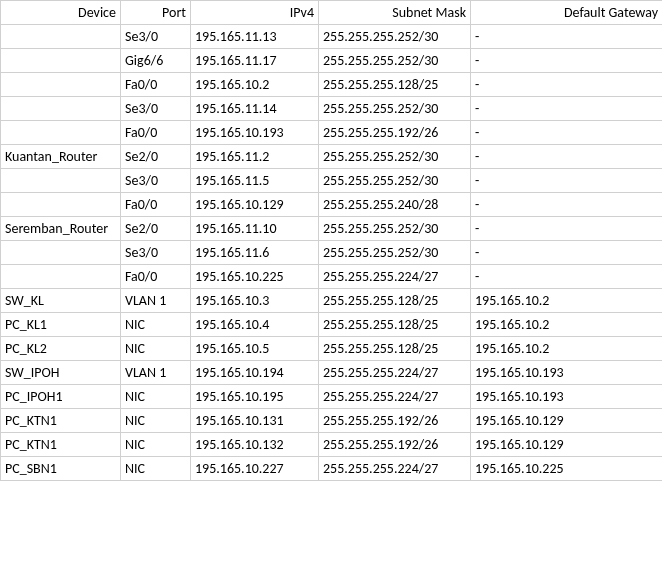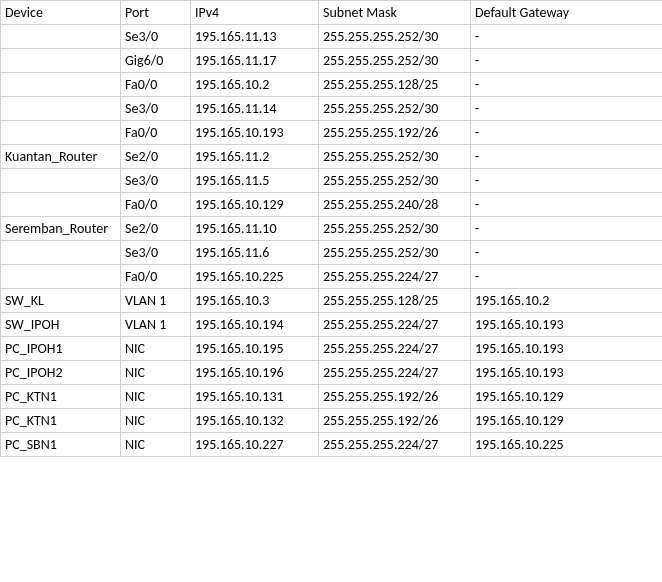--- a/index.html
+++ b/index.html
@@ -19,20 +19,21 @@
     border: 1px solid #d0d0d0;
     padding: 3px 4px;
     text-align: left;
     font-weight: normal;
     height: 22px;
     overflow: hidden;
     white-space: nowrap;
   }
   thead th {
     font-weight: normal;
+    text-align: right;
   }
   col.c-device { width: 120px; }
   col.c-port { width: 70px; }
   col.c-ip { width: 128px; }
   col.c-mask { width: 152px; }
   col.c-gw { width: 192px; }
 </style>
 </head>
 <body>
 
@@ -56,21 +57,21 @@
   <tbody>
       <tr>
         <td></td>
         <td>Se3/0</td>
         <td>195.165.11.13</td>
         <td>255.255.255.252/30</td>
         <td>-</td>
       </tr>
       <tr>
         <td></td>
-        <td>Gig6/0</td>
+        <td>Gig6/6</td>
         <td>195.165.11.17</td>
         <td>255.255.255.252/30</td>
         <td>-</td>
       </tr>
       <tr>
         <td></td>
         <td>Fa0/0</td>
         <td>195.165.10.2</td>
         <td>255.255.255.128/25</td>
         <td>-</td>
@@ -132,37 +133,44 @@
         <td>-</td>
       </tr>
       <tr>
         <td>SW_KL</td>
         <td>VLAN 1</td>
         <td>195.165.10.3</td>
         <td>255.255.255.128/25</td>
         <td>195.165.10.2</td>
       </tr>
       <tr>
+        <td>PC_KL1</td>
+        <td>NIC</td>
+        <td>195.165.10.4</td>
+        <td>255.255.255.128/25</td>
+        <td>195.165.10.2</td>
+      </tr>
+      <tr>
+        <td>PC_KL2</td>
+        <td>NIC</td>
+        <td>195.165.10.5</td>
+        <td>255.255.255.128/25</td>
+        <td>195.165.10.2</td>
+      </tr>
+      <tr>
         <td>SW_IPOH</td>
         <td>VLAN 1</td>
         <td>195.165.10.194</td>
         <td>255.255.255.224/27</td>
         <td>195.165.10.193</td>
       </tr>
       <tr>
         <td>PC_IPOH1</td>
         <td>NIC</td>
         <td>195.165.10.195</td>
-        <td>255.255.255.224/27</td>
-        <td>195.165.10.193</td>
-      </tr>
-      <tr>
-        <td>PC_IPOH2</td>
-        <td>NIC</td>
-        <td>195.165.10.196</td>
         <td>255.255.255.224/27</td>
         <td>195.165.10.193</td>
       </tr>
       <tr>
         <td>PC_KTN1</td>
         <td>NIC</td>
         <td>195.165.10.131</td>
         <td>255.255.255.192/26</td>
         <td>195.165.10.129</td>
       </tr>

